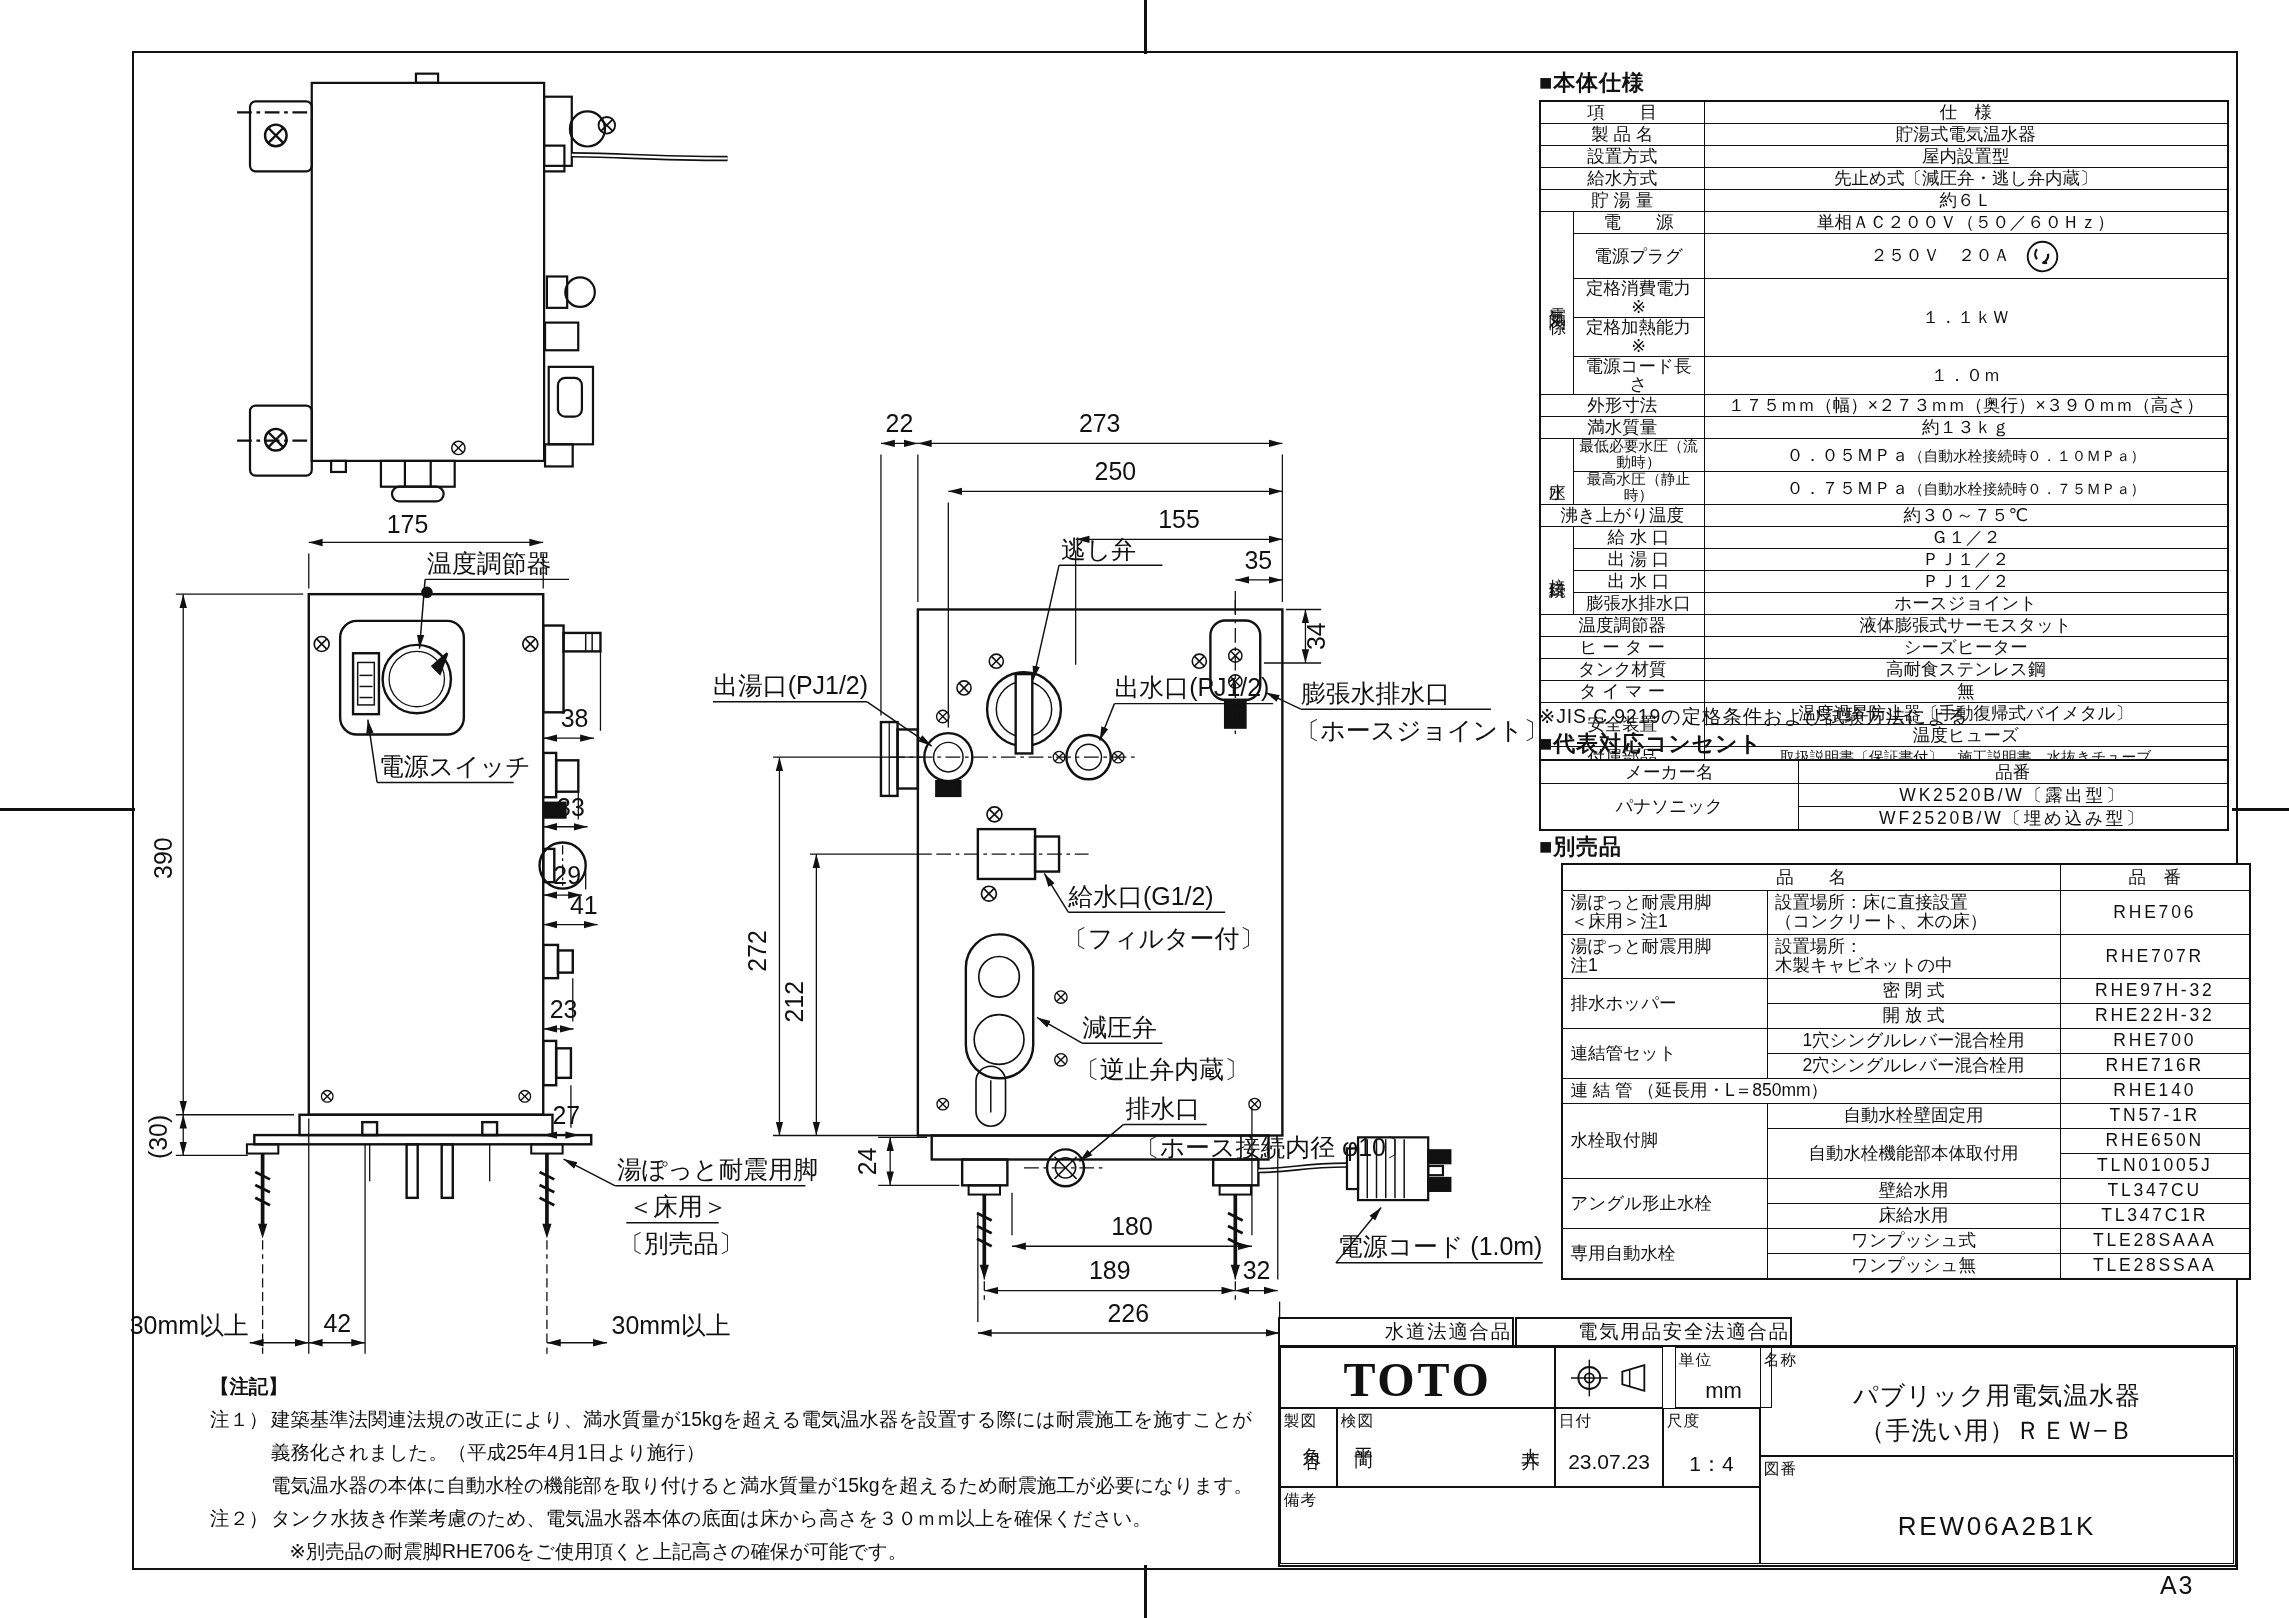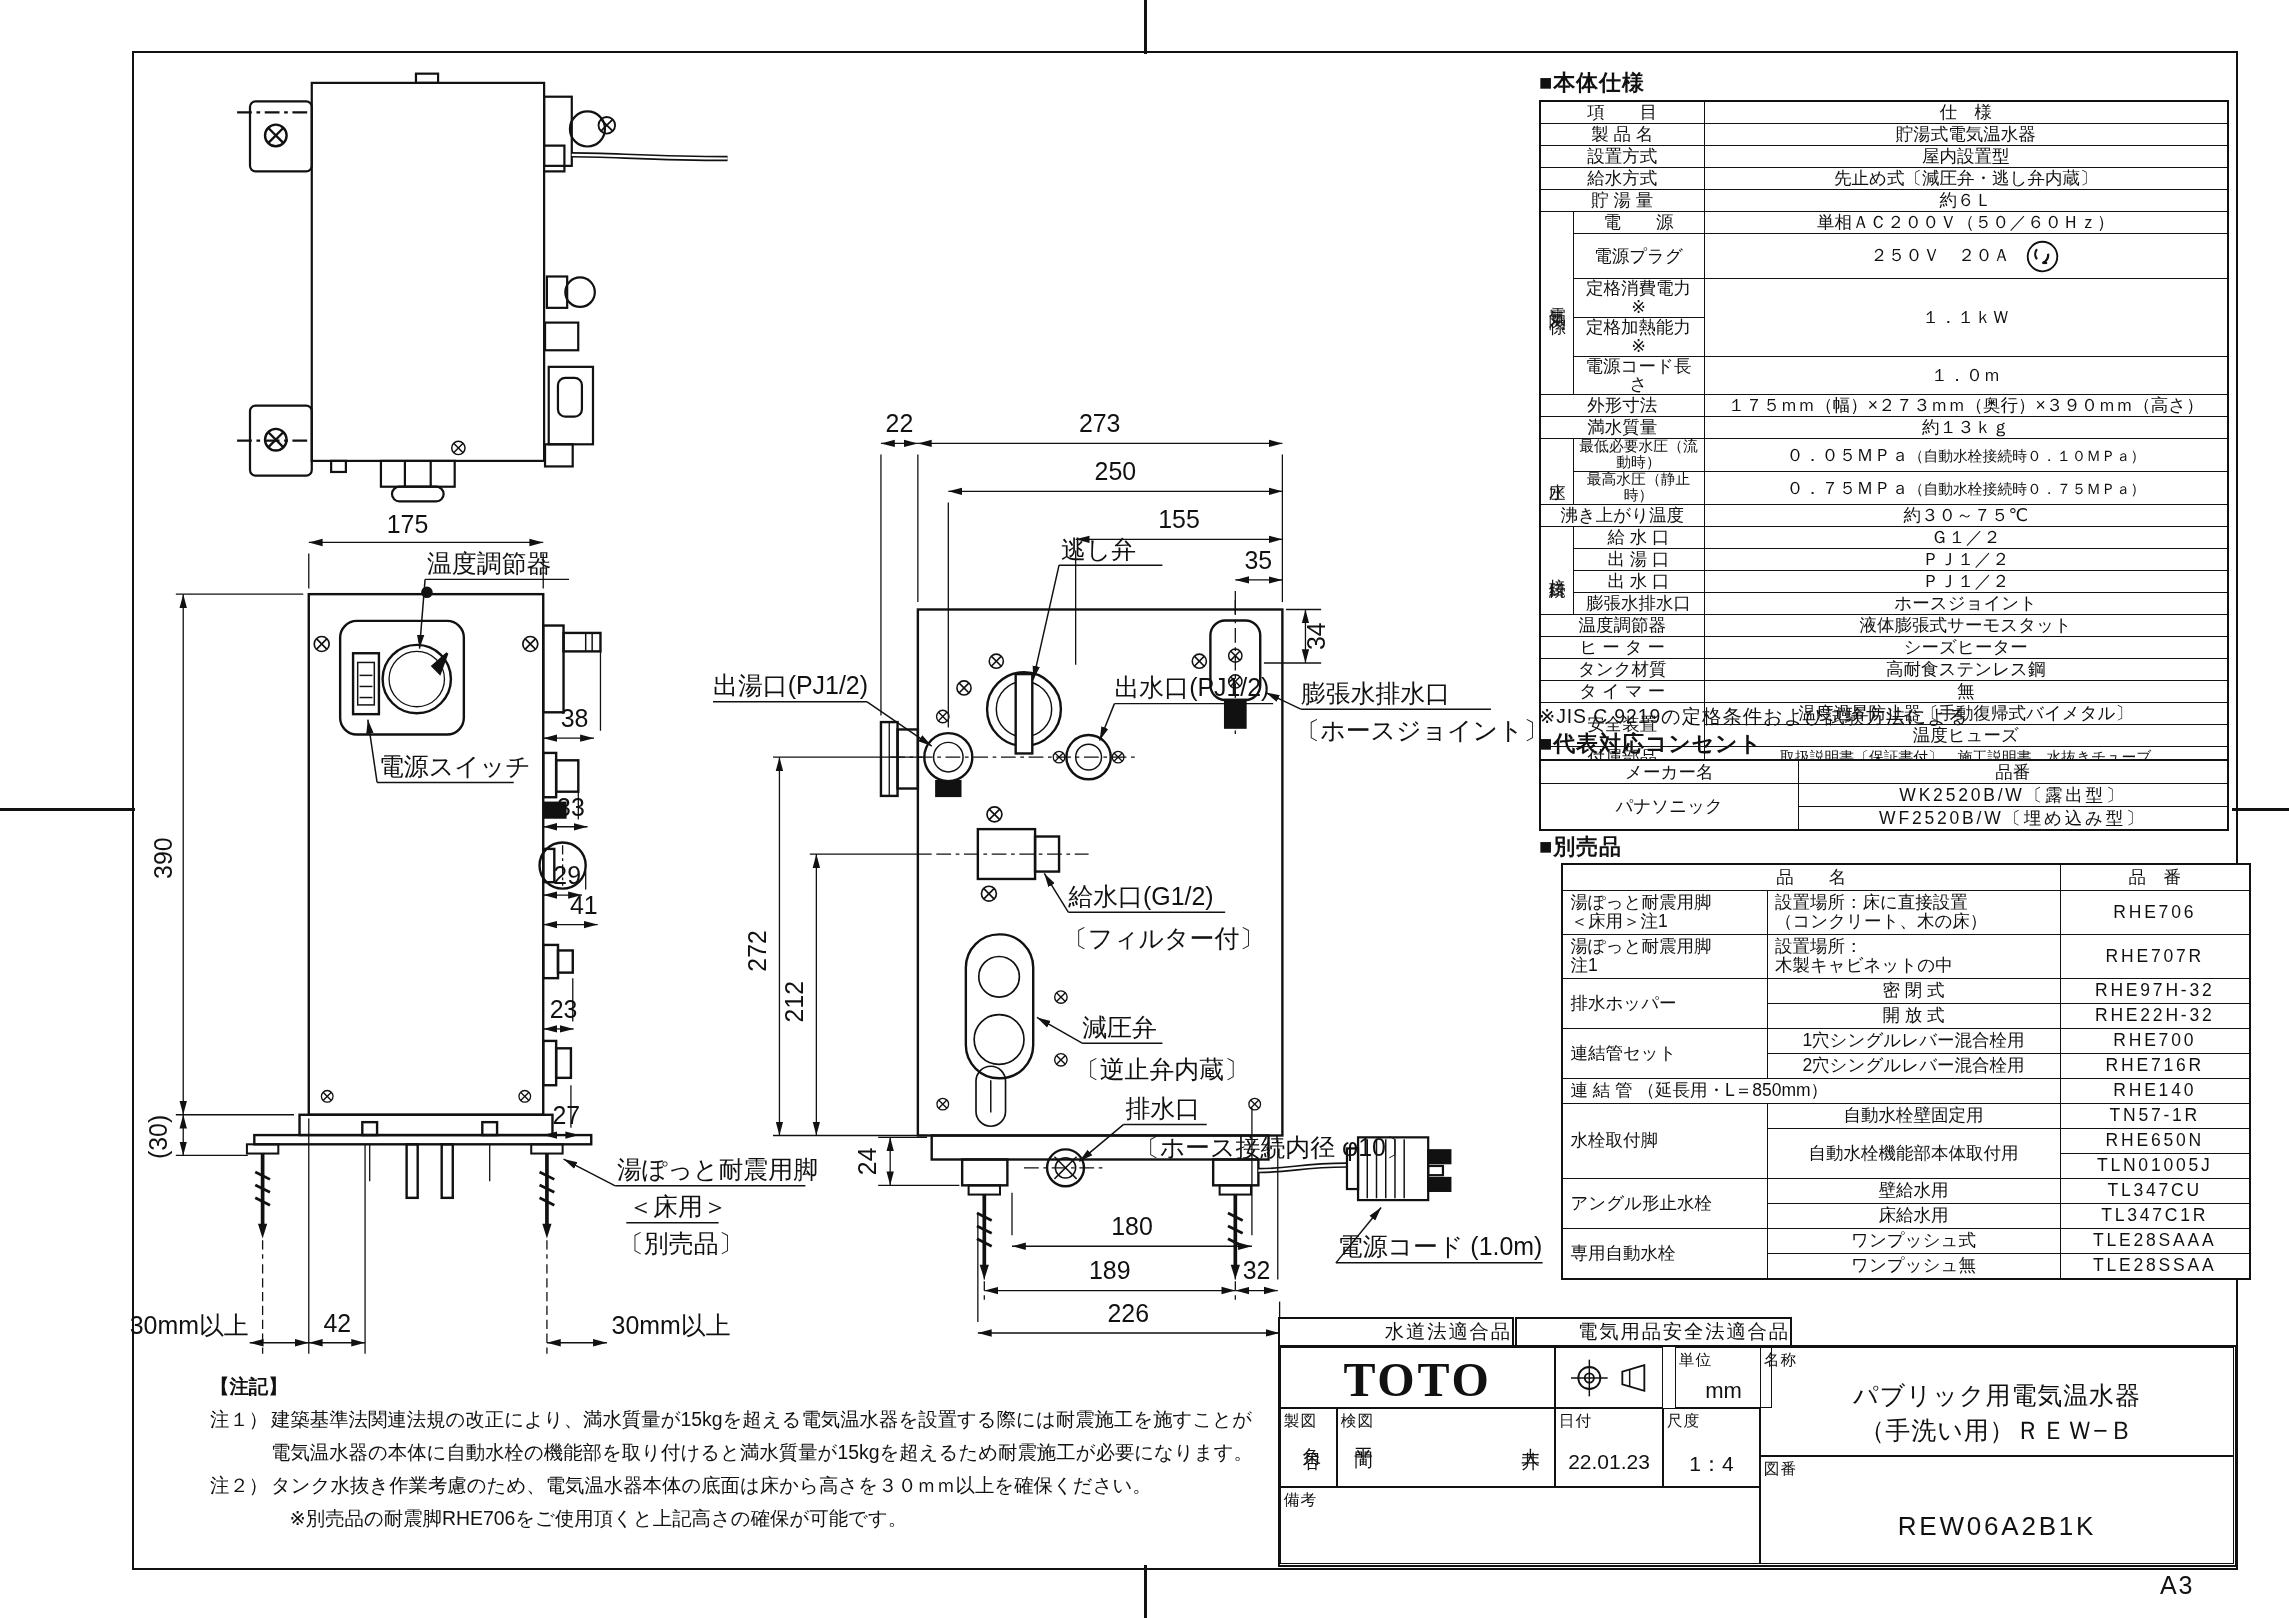--- a/index.html
+++ b/index.html
@@ -612,20 +612,24 @@
     </table>
 
   <div class="notes">
     <div style="font-weight:bold;">【注記】</div>
     <div class="row">
         <span class="nlbl">注１）</span>
       <span>建築基準法関連法規の改正により、満水質量が15kgを超える電気温水器を設置する際には耐震施工を施すことが</span>
       </div>
     <div class="row">
         <span class="nlbl"></span>
+        <span>義務化されました。（平成25年4月1日より施行）</span>
+      </div>
+    <div class="row">
+        <span class="nlbl"></span>
         <span>電気温水器の本体に自動水栓の機能部を取り付けると満水質量が15kgを超えるため耐震施工が必要になります。</span>
       </div>
     <div class="row">
         <span class="nlbl">注２）</span>
       <span>タンク水抜き作業考慮のため、電気温水器本体の底面は床から高さを３０ｍｍ以上を確保ください。</span>
       </div>
     <div class="row">
         <span class="nlbl"></span>
         <span style="padding-left:18.5px;">※別売品の耐震脚RHE706をご使用頂くと上記高さの確保が可能です。</span>
       </div>
@@ -661,21 +665,21 @@
       <span class="cl">製図</span>
       <span class="vtx" style="position:absolute;left:18.5px;top:24px;font-size:18.5px;">角谷</span>
     </div>
     <div class="cell" style="left:57px;top:61px;width:218px;height:79px;">
       <span class="cl">検図</span>
       <span class="vtx" style="position:absolute;left:13px;top:24px;font-size:18.5px;">平間</span>
       <span class="vtx" style="position:absolute;right:11px;top:24px;font-size:18.5px;">大井</span>
     </div>
     <div class="cell" style="left:275px;top:61px;width:108px;height:79px;">
       <span class="cl">日付</span>
-      <span class="cv" style="top:41px;font-size:21px;">22.01.23</span>
+      <span class="cv" style="top:41px;font-size:21px;">23.07.23</span>
     </div>
     <div class="cell" style="left:383px;top:61px;width:97px;height:79px;">
       <span class="cl">尺度</span>
       <span class="cv" style="top:41px;font-size:21px;">1：4</span>
     </div>
     <div class="cell" style="left:0;top:140px;width:480px;height:77px;">
       <span class="cl">備考</span>
     </div>
 
     <div class="cell" style="left:480px;top:0;width:474px;height:109px;">

